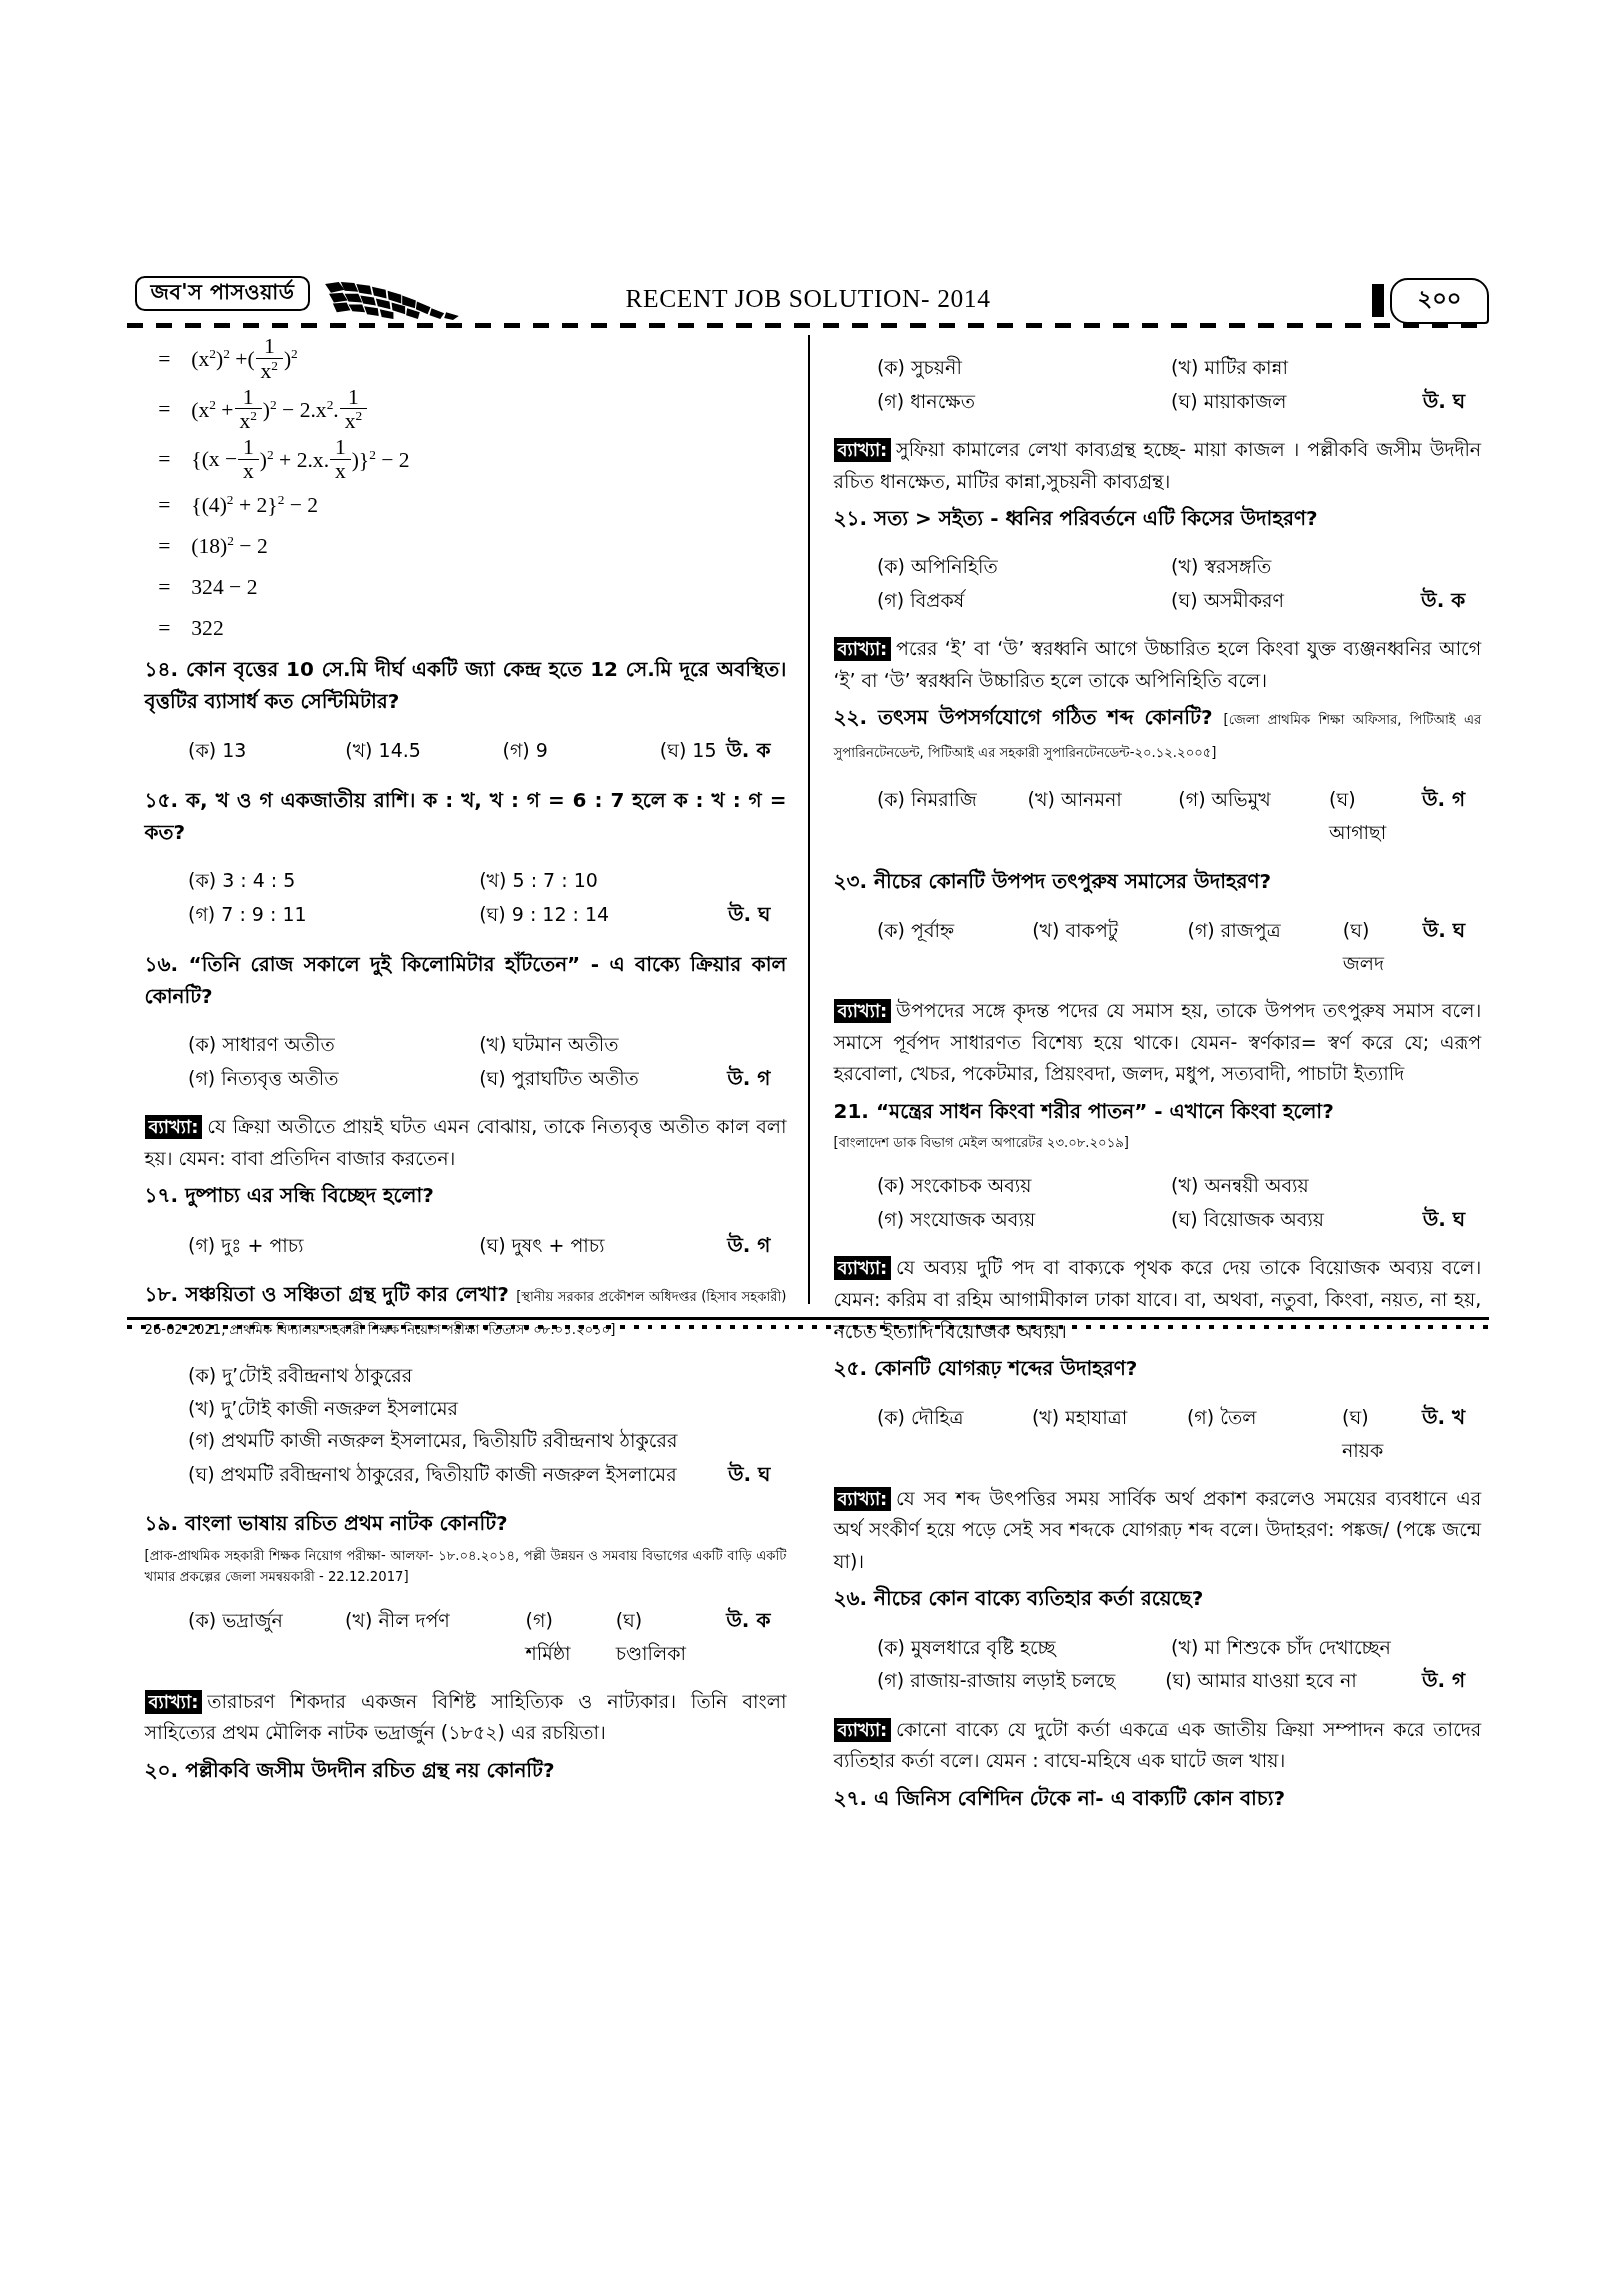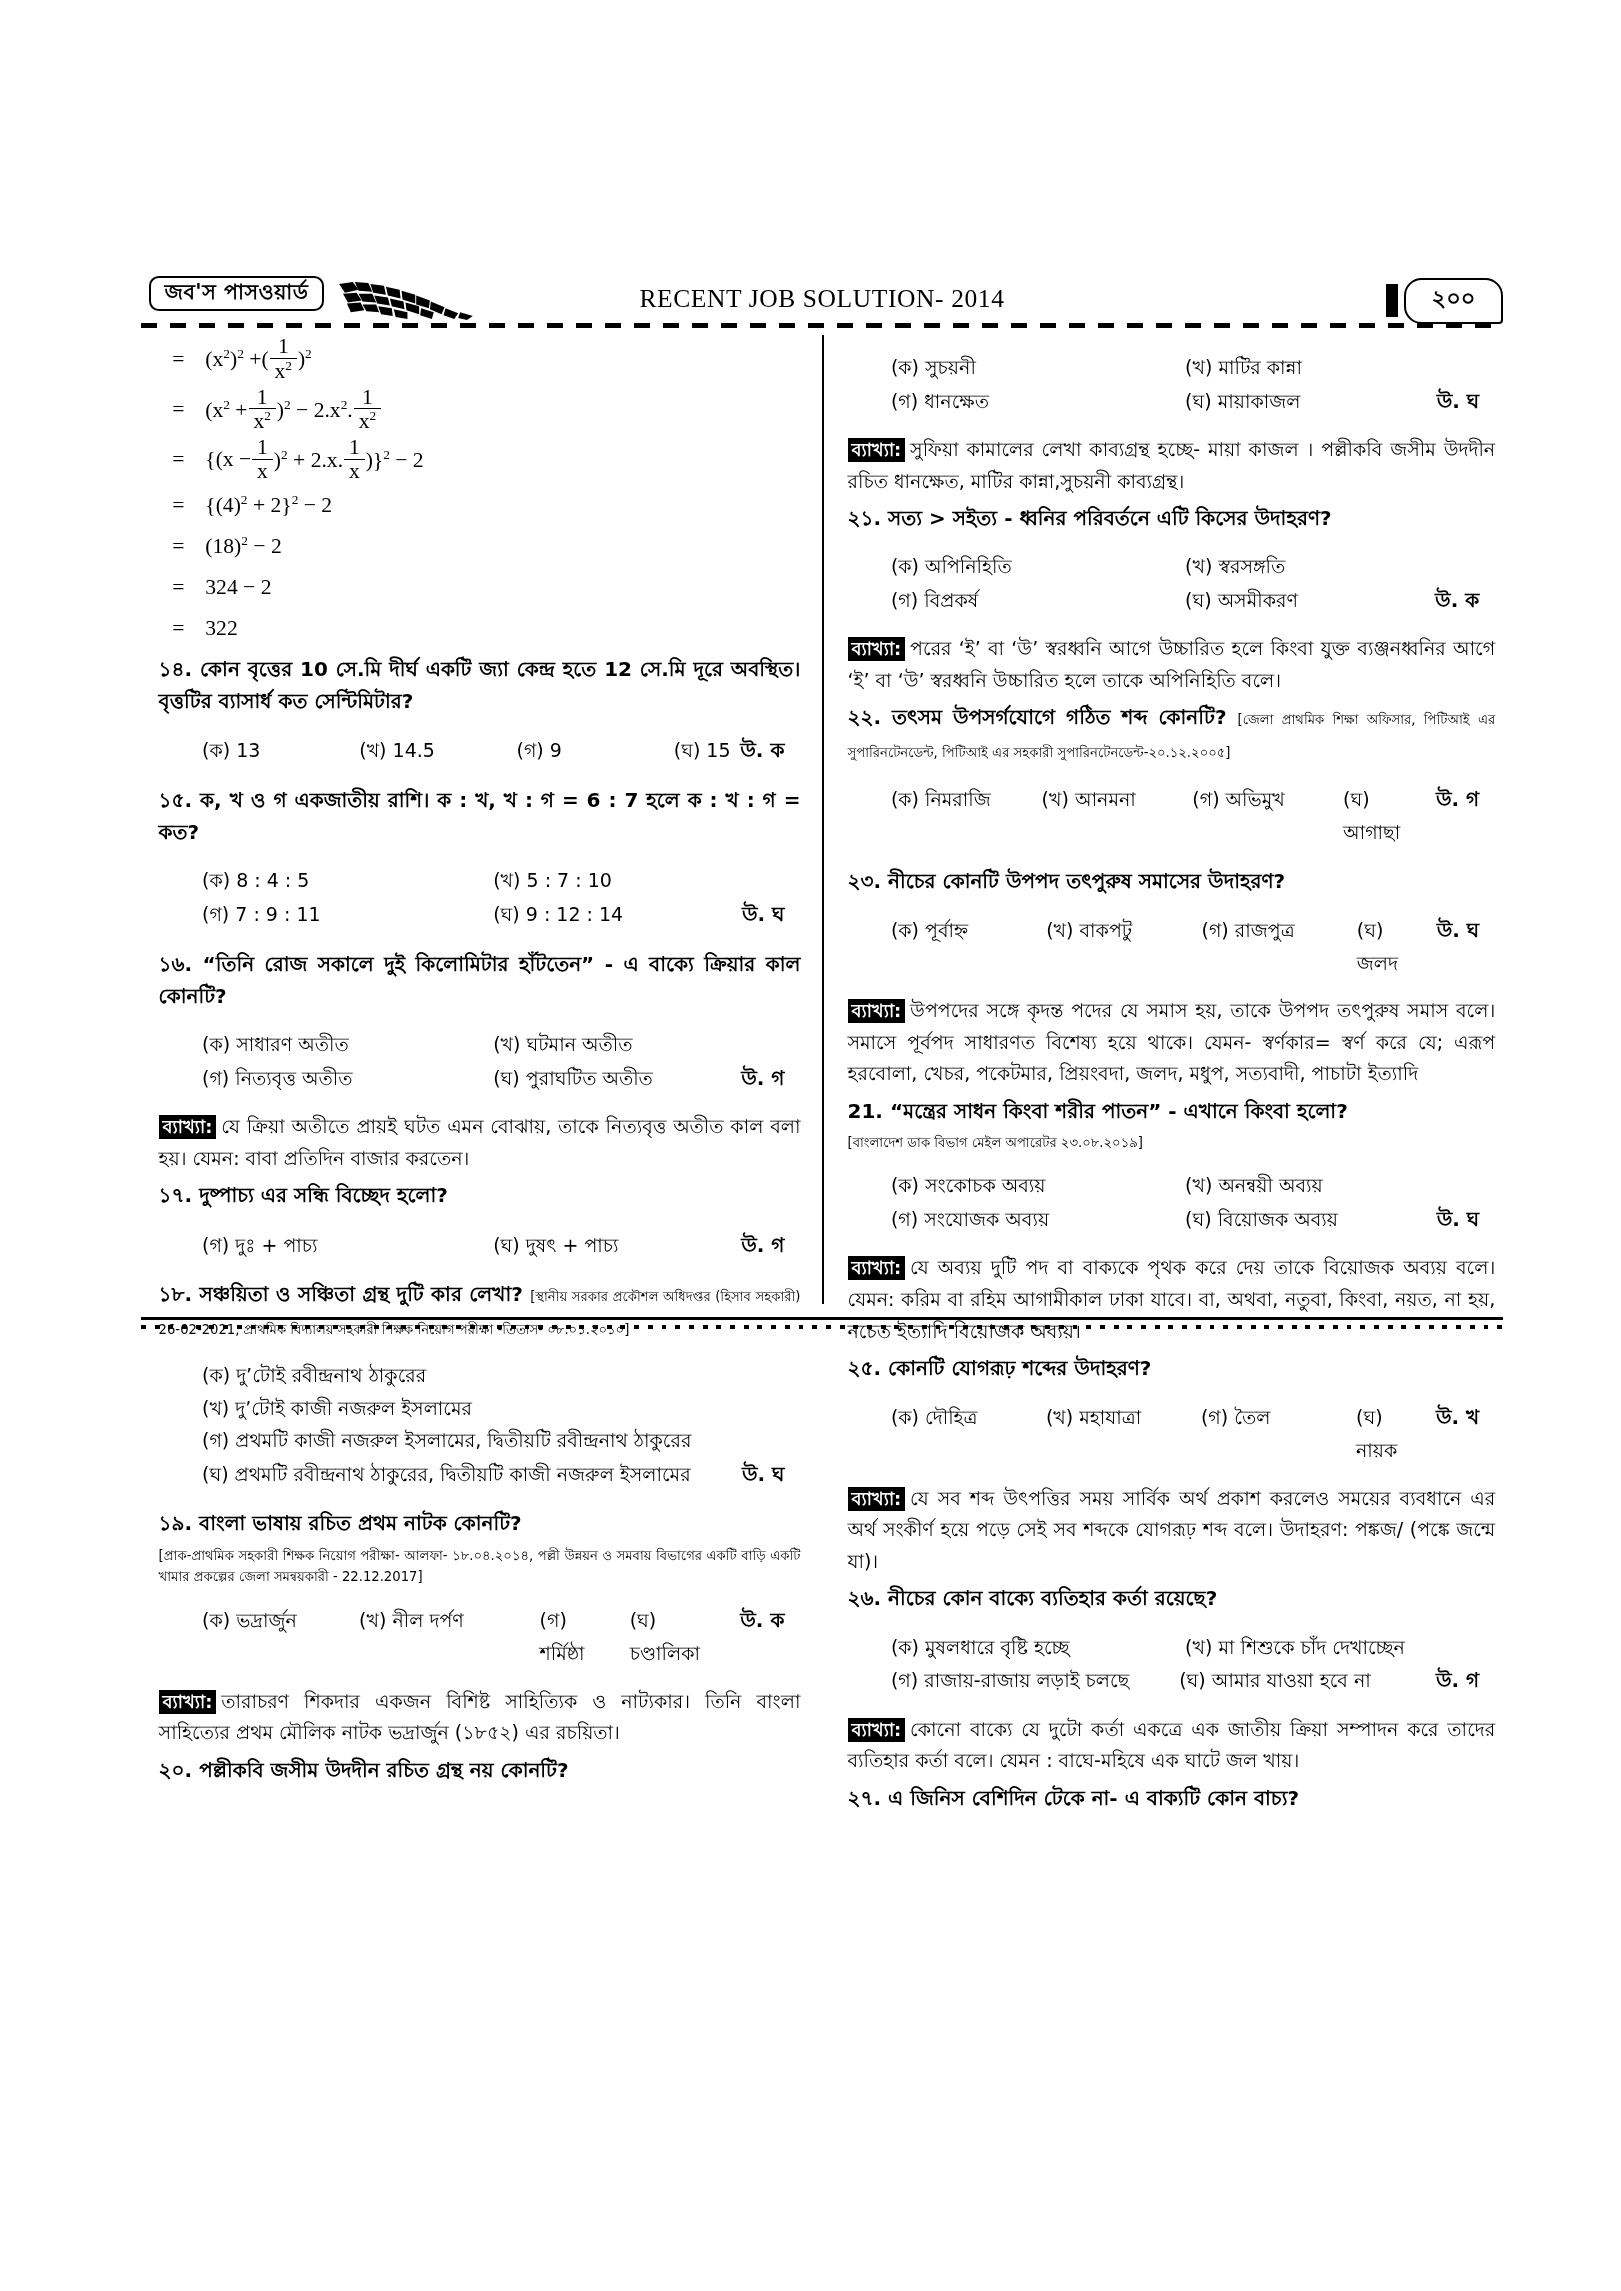--- a/index.html
+++ b/index.html
@@ -13,21 +13,21 @@
   }
   .page {
     position: relative;
     width: 1621px;
     height: 2292px;
     background: #ffffff;
     overflow: hidden;
   }
   .sheet {
     position: absolute;
-    left: 141px;
+    left: 127px;
     top: 274px;
     width: 1362px;
     height: 1059px;
   }
 
   
   .hdr {
     position: relative;
     height: 51px;
   }
@@ -311,21 +311,21 @@
             <span class="opt">(ঘ) 15</span>
             <span class="ans">উ. ক</span>
           </div>
         </div>
       </div>
 
       <div>
         <div class="q">১৫. ক, খ ও গ একজাতীয় রাশি। ক : খ, খ : গ = 6 : 7 হলে ক : খ : গ = কত?</div>
         <div class="opts">
           <div class="opt-row">
-            <span class="opt half">(ক) 8 : 4 : 5</span>
+            <span class="opt half">(ক) 3 : 4 : 5</span>
             <span class="opt half">(খ) 5 : 7 : 10</span>
           </div>
           <div class="opt-row">
             <span class="opt half">(গ) 7 : 9 : 11</span>
             <span class="opt">(ঘ) 9 : 12 : 14</span>
             <span class="ans">উ. ঘ</span>
           </div>
         </div>
       </div>
 

